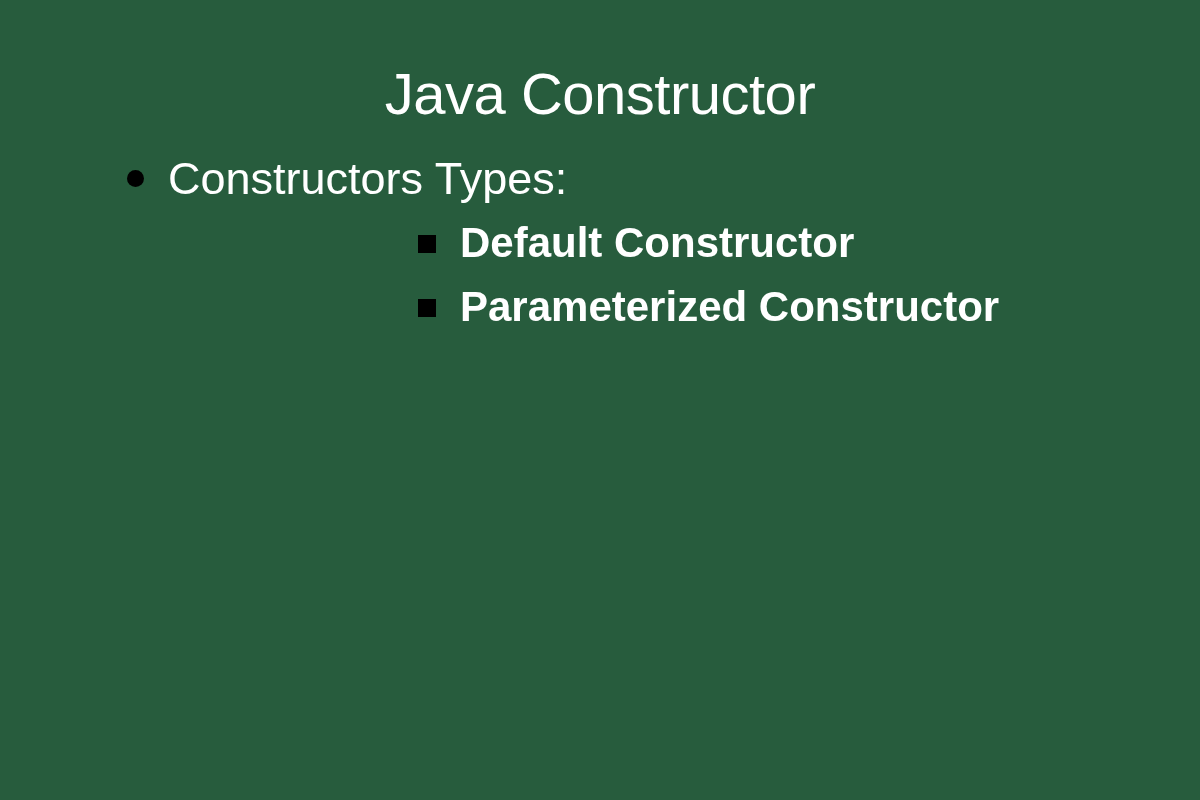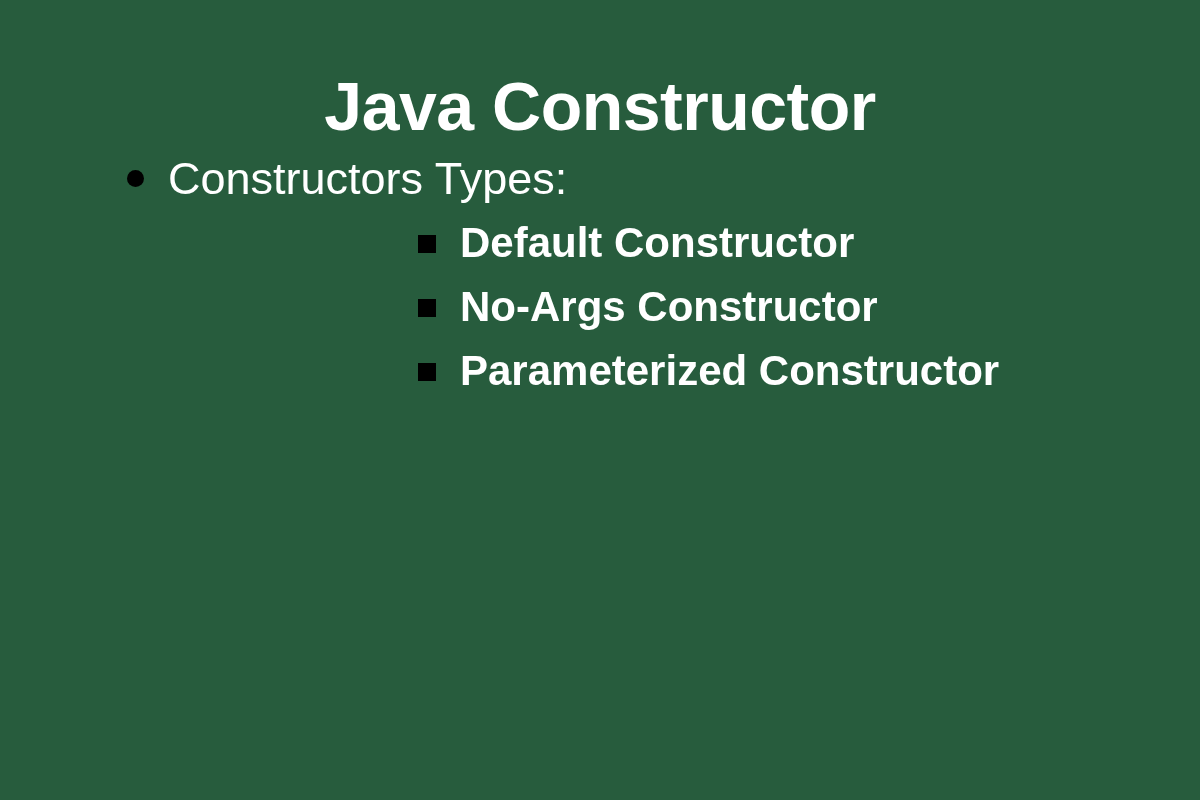--- a/index.html
+++ b/index.html
@@ -20,22 +20,22 @@
     background: #275c3d;
     box-sizing: border-box;
   }
   .slide-title {
     position: absolute;
     top: 26px;
     left: 0;
     width: 1200px;
     text-align: center;
     color: #ffffff;
-    font-size: 68px;
-    font-weight: 700;
+    font-size: 58px;
+    font-weight: 400;
     line-height: 1.0;
     letter-spacing: -0.5px;
     white-space: nowrap;
   }
   .content {
     position: absolute;
     top: 146px;
     left: 0;
     width: 1200px;
   }
@@ -111,21 +111,20 @@
         <span class="marker-dot"></span>
         <span class="bullet-text">Constructors Types:</span>
 
         <ul class="sub-bullets">
           <li class="sub-item">
             <span class="marker-square"></span>
             <span class="sub-text">Default Constructor</span>
           </li>
           <li class="sub-item">
             <span class="marker-square"></span>
-            <span class="sub-text">No-Args Constructor</span>
           </li>
           <li class="sub-item">
             <span class="marker-square"></span>
             <span class="sub-text">Parameterized Constructor</span>
           </li>
         </ul>
       </li>
 
     </ul>
   </div>

